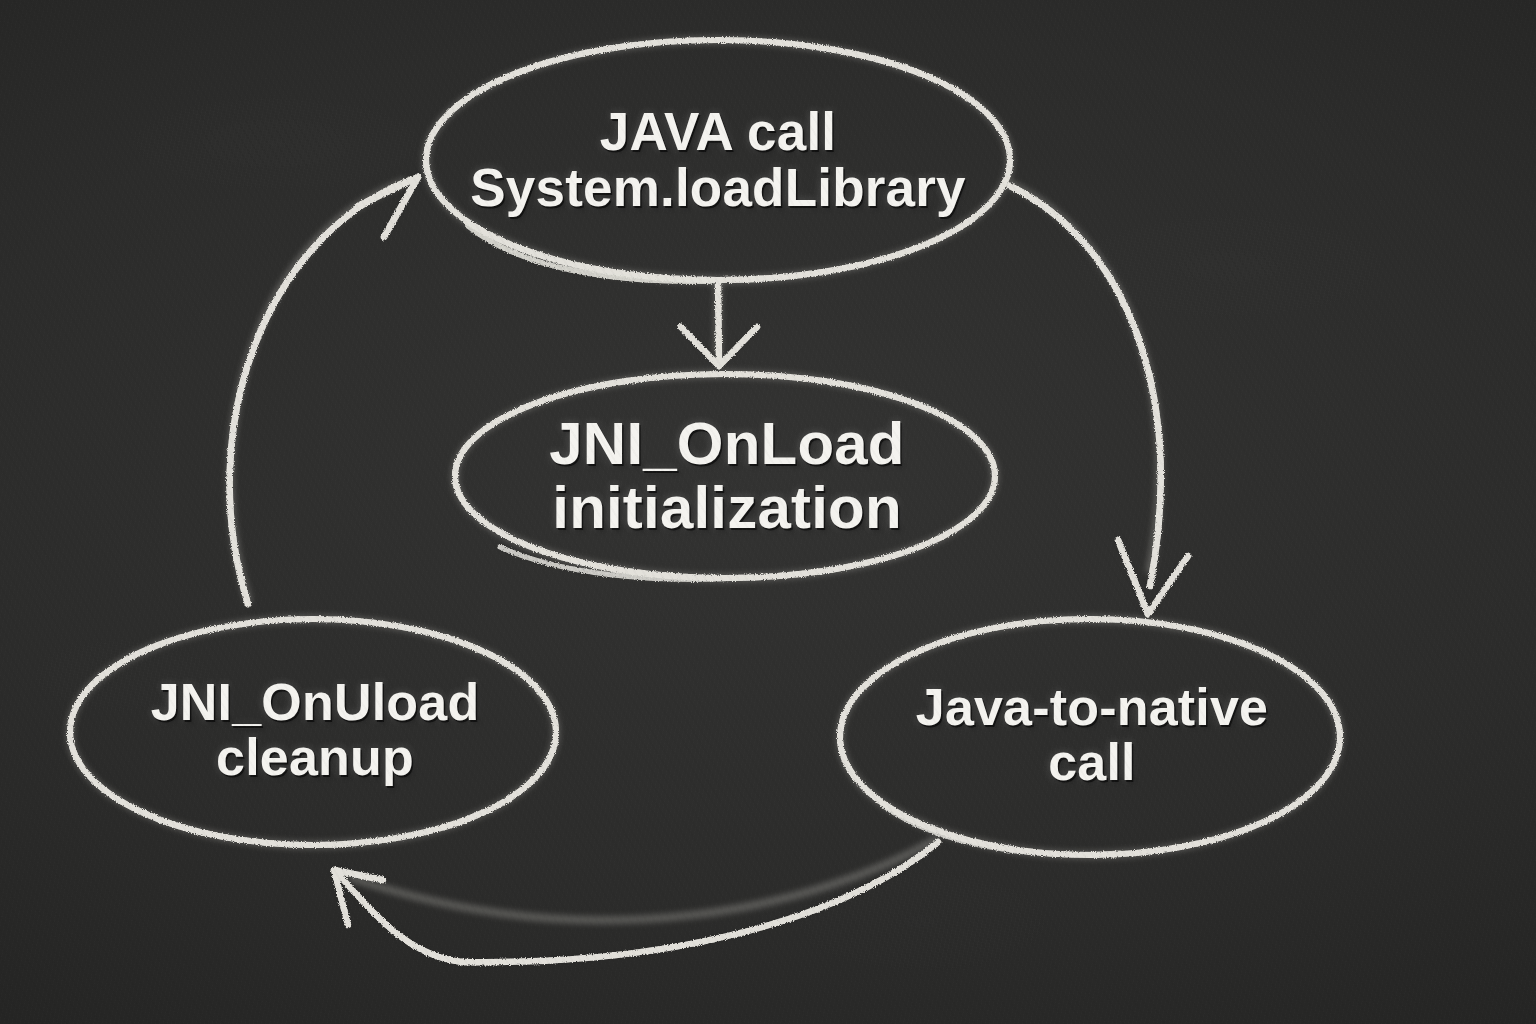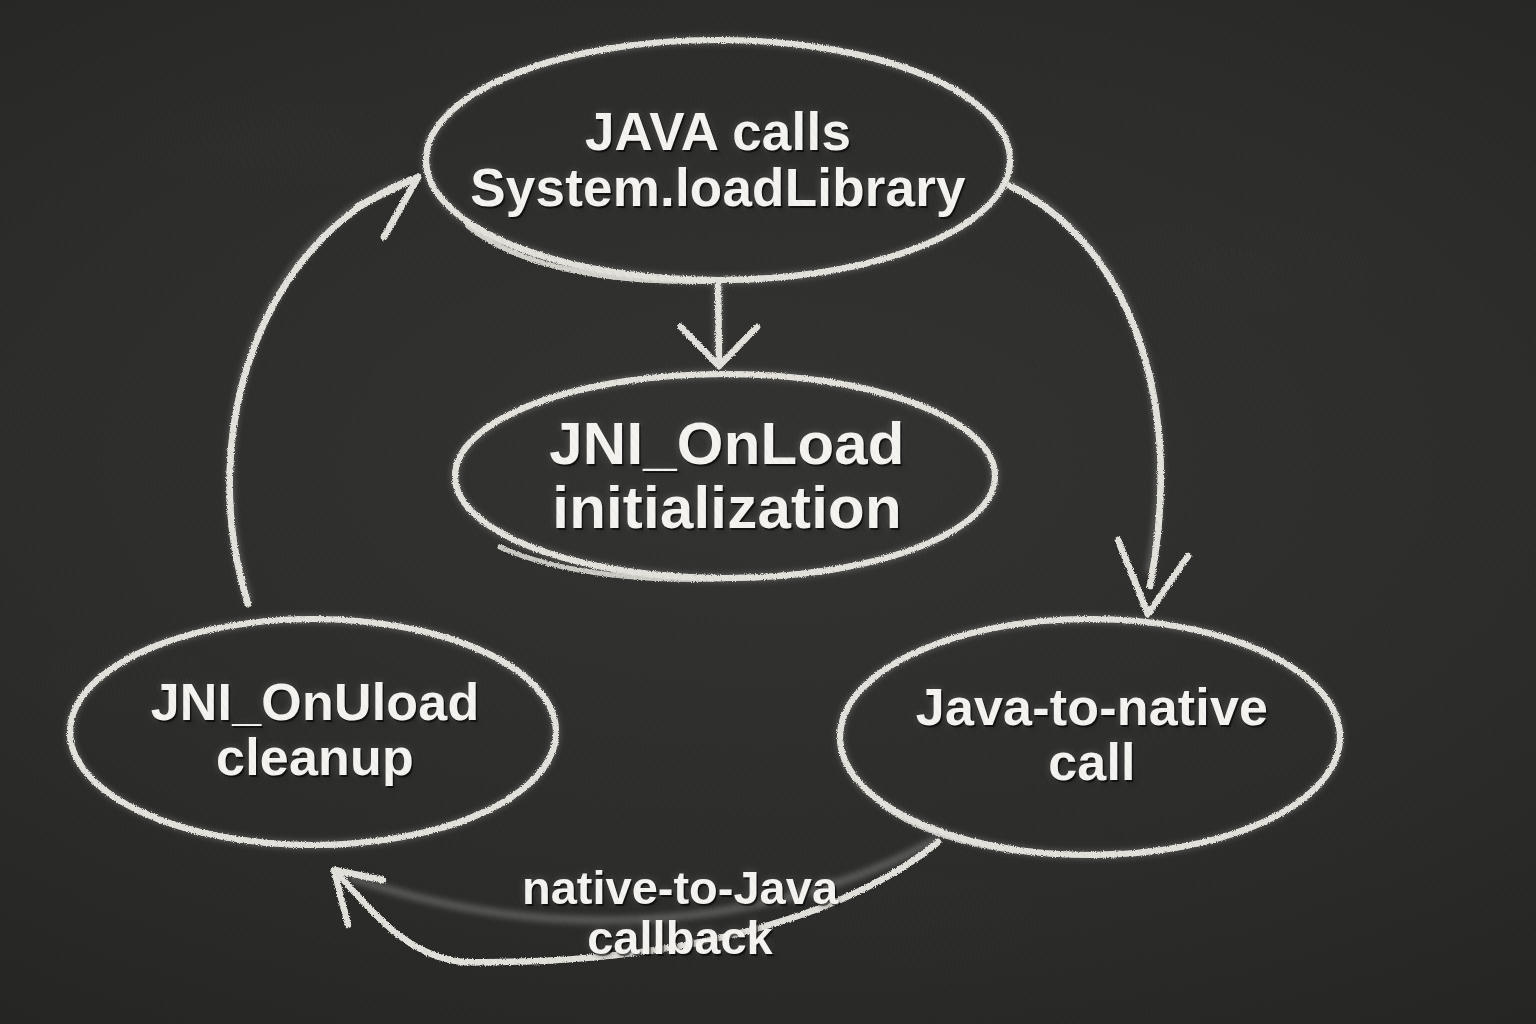--- a/index.html
+++ b/index.html
@@ -148,30 +148,28 @@
       </g>
 
       <g>
         <path d="M 248 604 C 194 432 262 238 410 180" stroke-width="6.6"></path>
         <path d="M 358 206 L 418 177" stroke-width="6.6"></path>
         <path d="M 384 237 L 418 177" stroke-width="6.6"></path>
       </g>
     </g>
   </svg>
 
-  <div class="nodetext" style="left:718px; top:160px; font-size:53px;">JAVA calls
+  <div class="nodetext" style="left:718px; top:160px; font-size:53px;">JAVA call
 System.loadLibrary</div>
 
   <div class="nodetext" style="left:727px; top:476px; font-size:60px;">JNI_OnLoad
 initialization</div>
 
   <div class="nodetext" style="left:315px; top:730px; font-size:52px;">JNI_OnUload
 cleanup</div>
 
   <div class="nodetext" style="left:1092px; top:735px; font-size:52px;">Java-to-native
 call</div>
 
-  <div class="edgetext" style="left:680px; top:913px; font-size:47px;">native-to-Java
-callback</div>
 
   <div id="smudges"></div>
   <div id="grain"></div>
 </div>
 
 </body></html>

